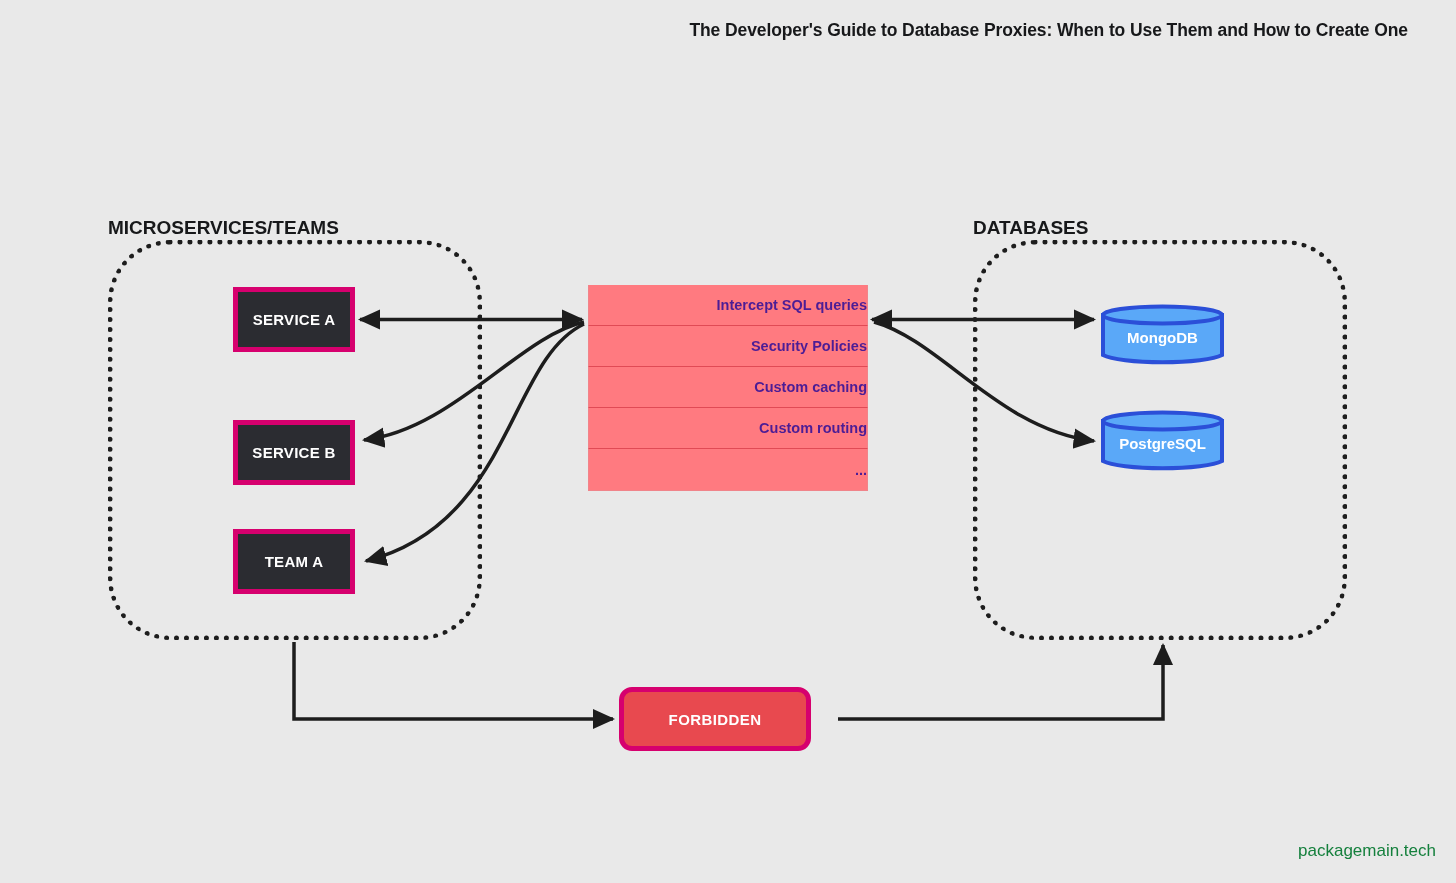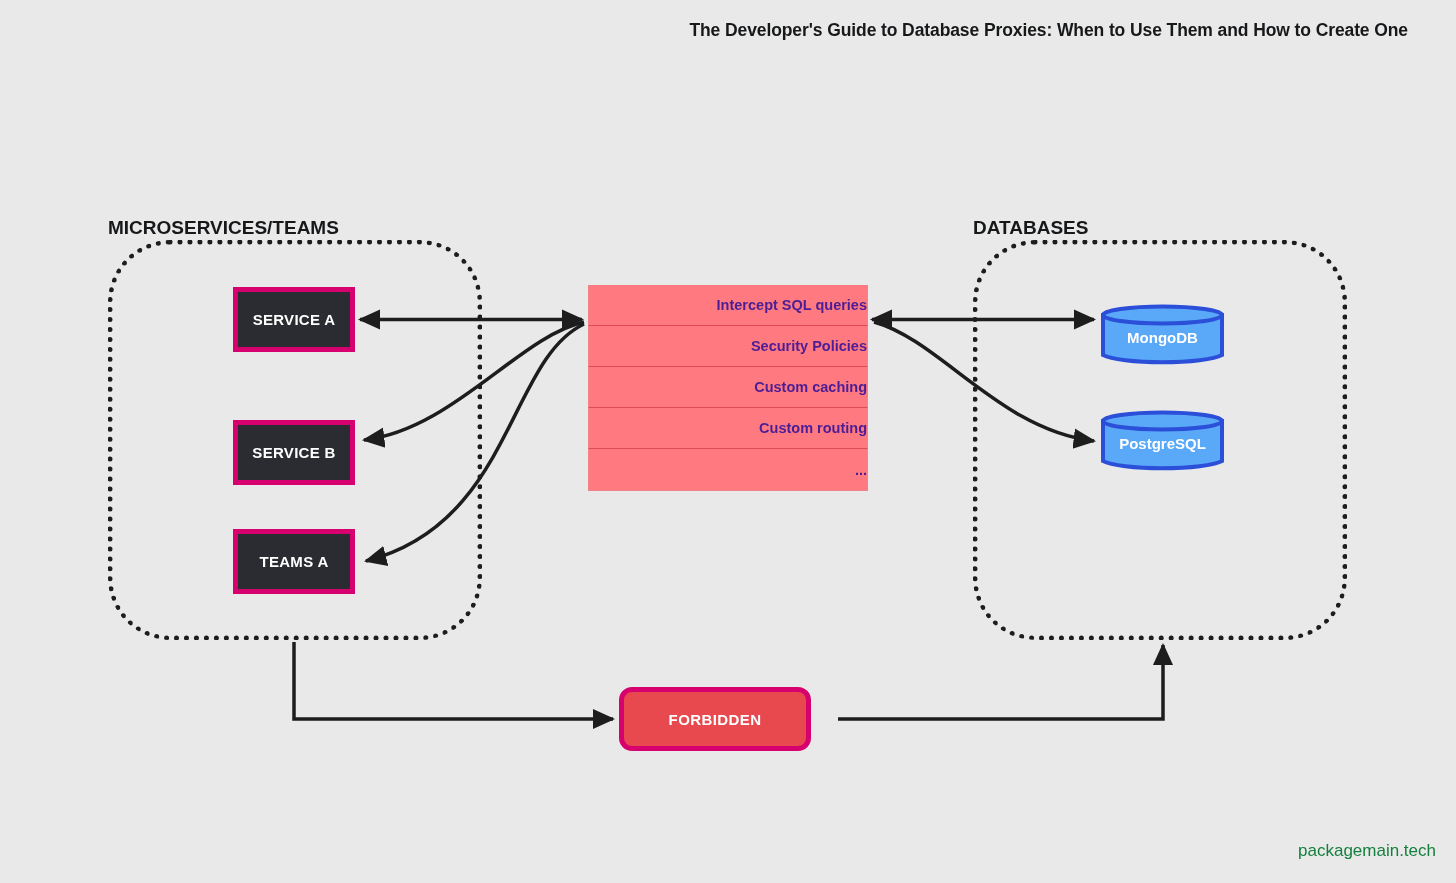--- a/index.html
+++ b/index.html
@@ -167,21 +167,21 @@
   <div class="group-box" style="left:973px; top:240px; width:374px; height:400px;"></div>
   <div class="group-label" style="left:973px; top:217px; width:374px;">DATABASES</div>
 
   <div class="node-dark" style="left:233px; top:287px; width:122px; height:65px;">
     <span>SERVICE A</span>
   </div>
   <div class="node-dark" style="left:233px; top:408px; width:122px; height:65px;margin-top:12px;">
     <span>SERVICE B</span>
   </div>
   <div class="node-dark" style="left:233px; top:529px; width:122px; height:65px;">
-    <span>TEAMS A</span>
+    <span>TEAM A</span>
   </div>
 
   <div class="proxy-wrap">
     <div class="proxy-row">
       <span>Intercept SQL queries</span>
     </div>
     <div class="proxy-row">
       <span>Security Policies</span>
     </div>
     <div class="proxy-row">

